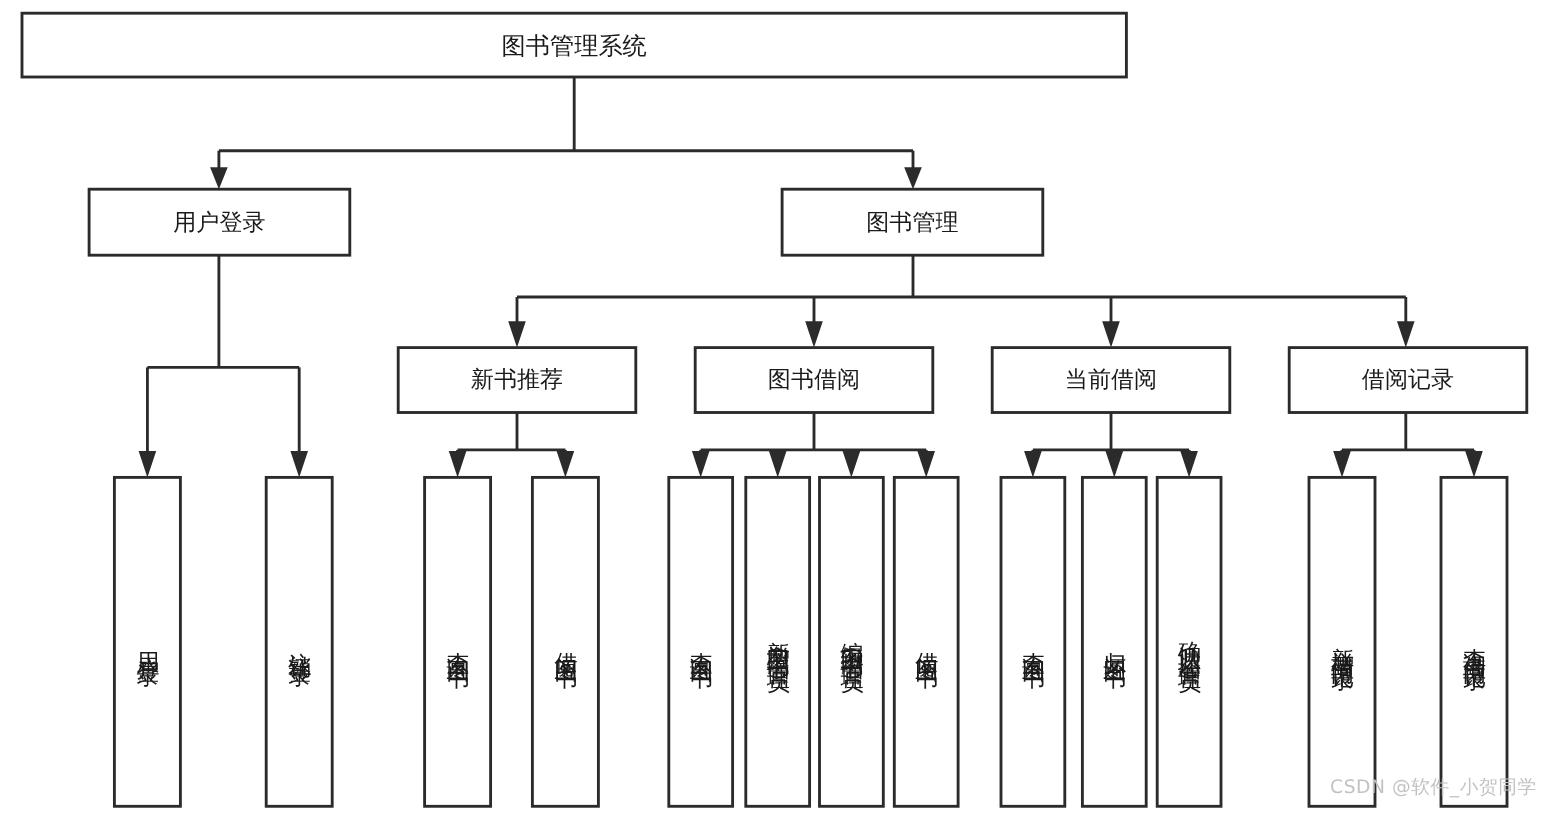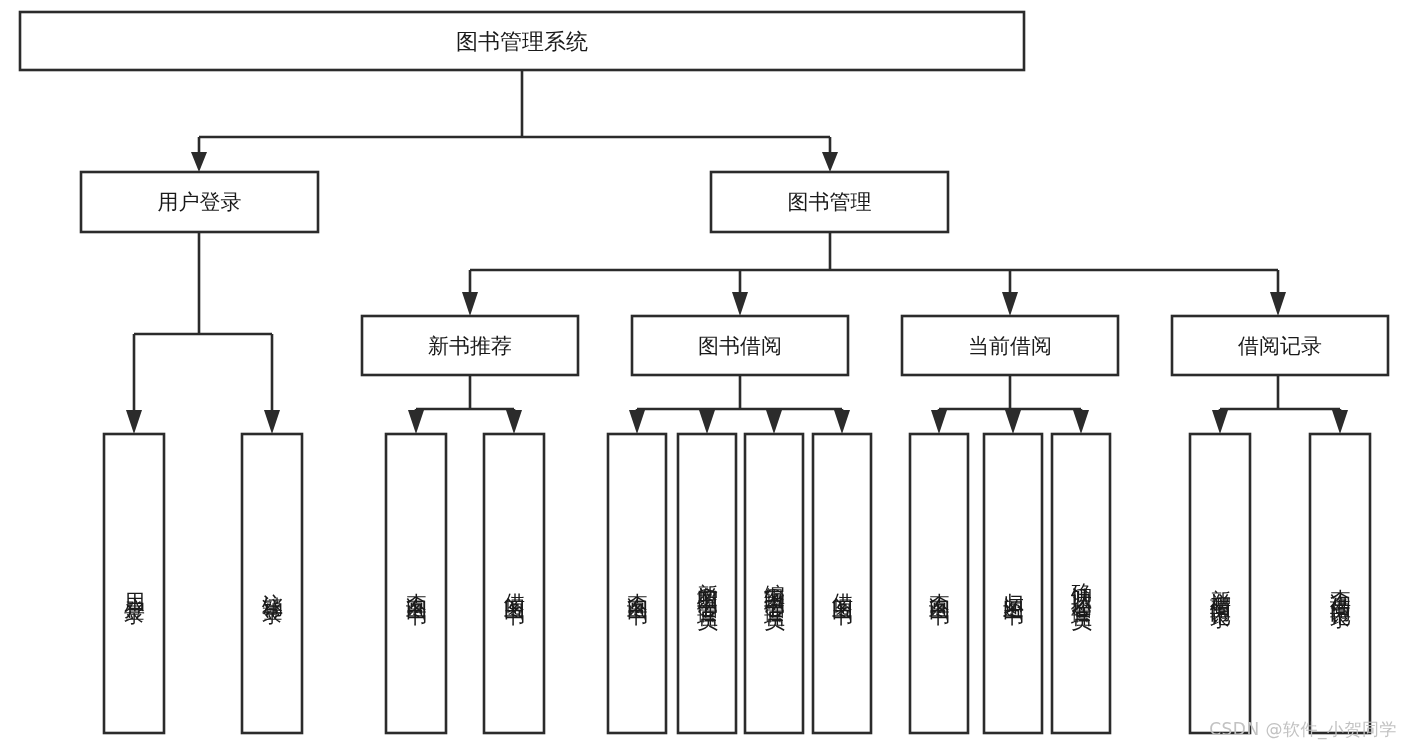--- a/index.html
+++ b/index.html
@@ -70,21 +70,21 @@
     font-size: 21px;
     line-height: 1;
     letter-spacing: 4px;
     color: #1a1a1a;
     white-space: nowrap;
     text-align: center;
   }
   .watermark {
     position: absolute;
     right: 8px;
-    bottom: 6px;
+    bottom: 20px;
     font-family: "DejaVu Sans", "Liberation Sans", sans-serif;
     font-size: 17px;
     color: #c2c2c2;
     letter-spacing: 0.5px;
     white-space: nowrap;
   }
 </style>
 </head>
 <body>
 

